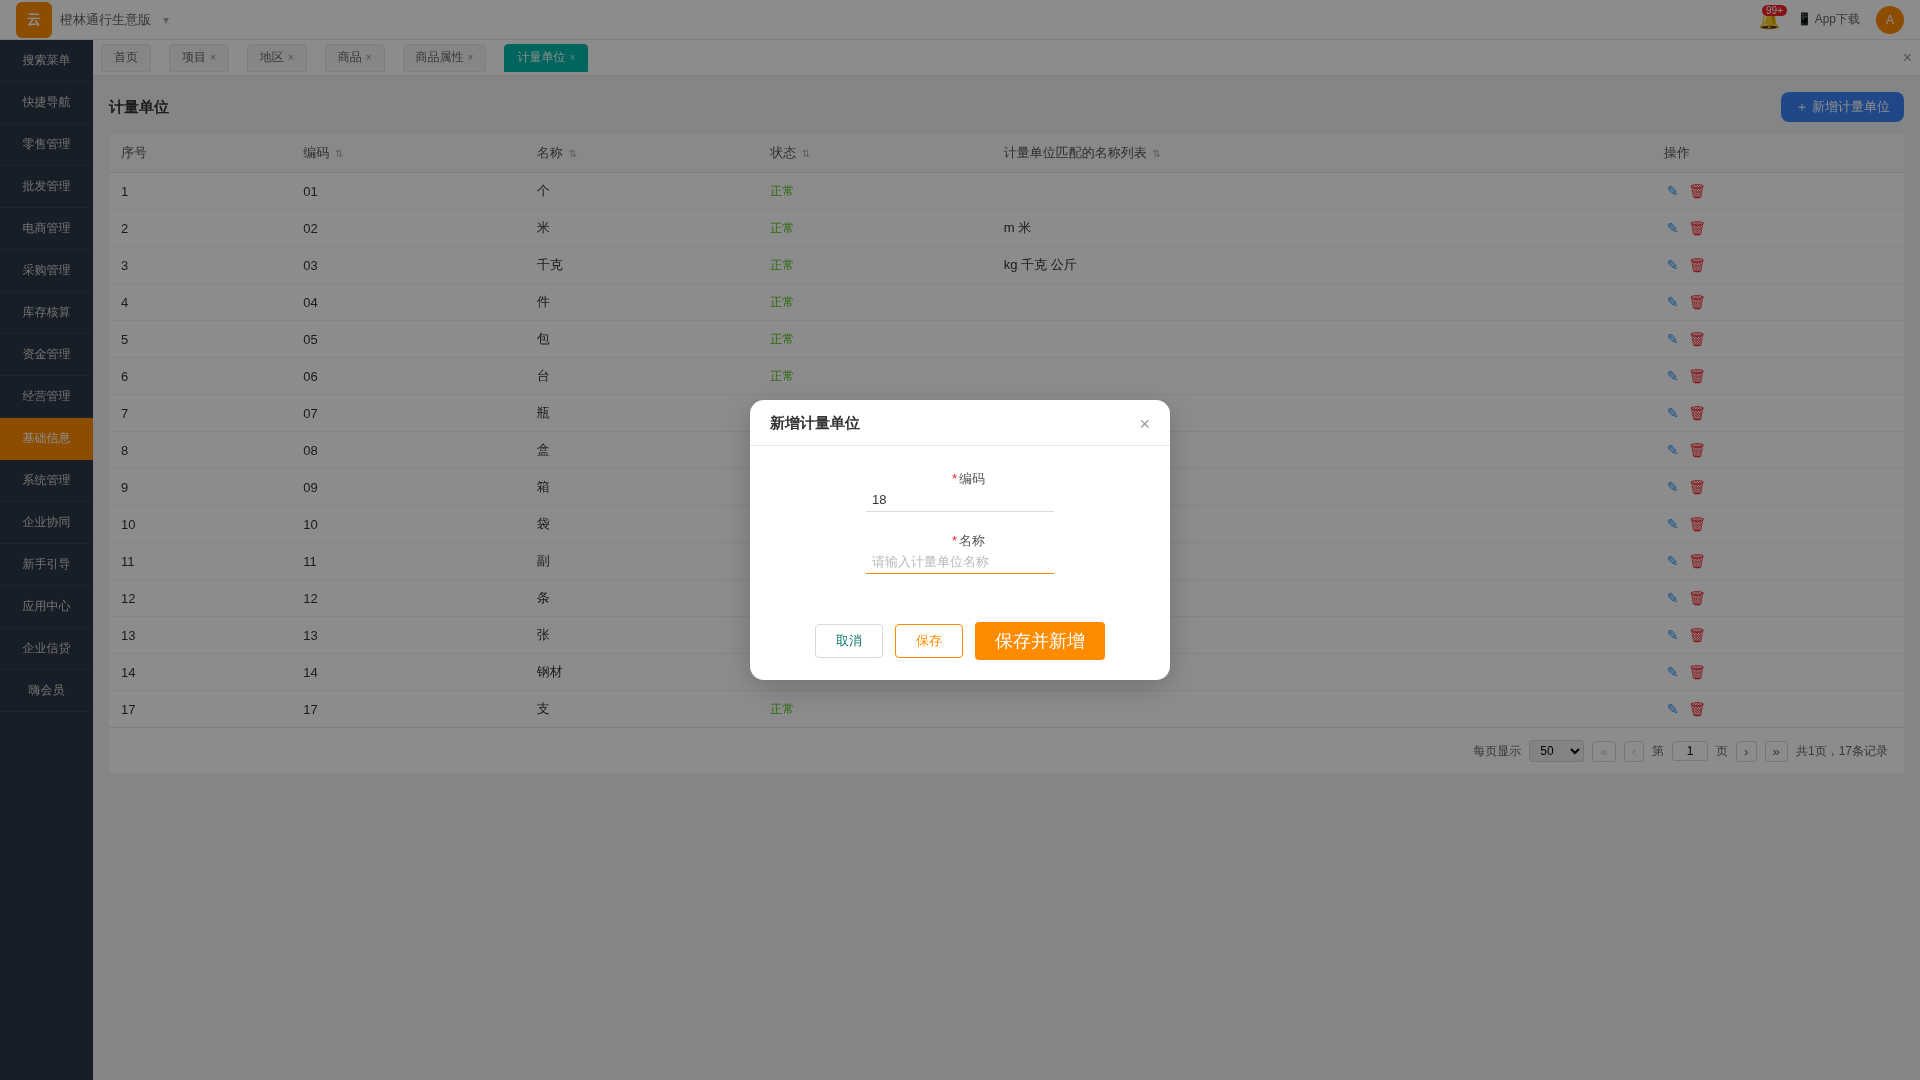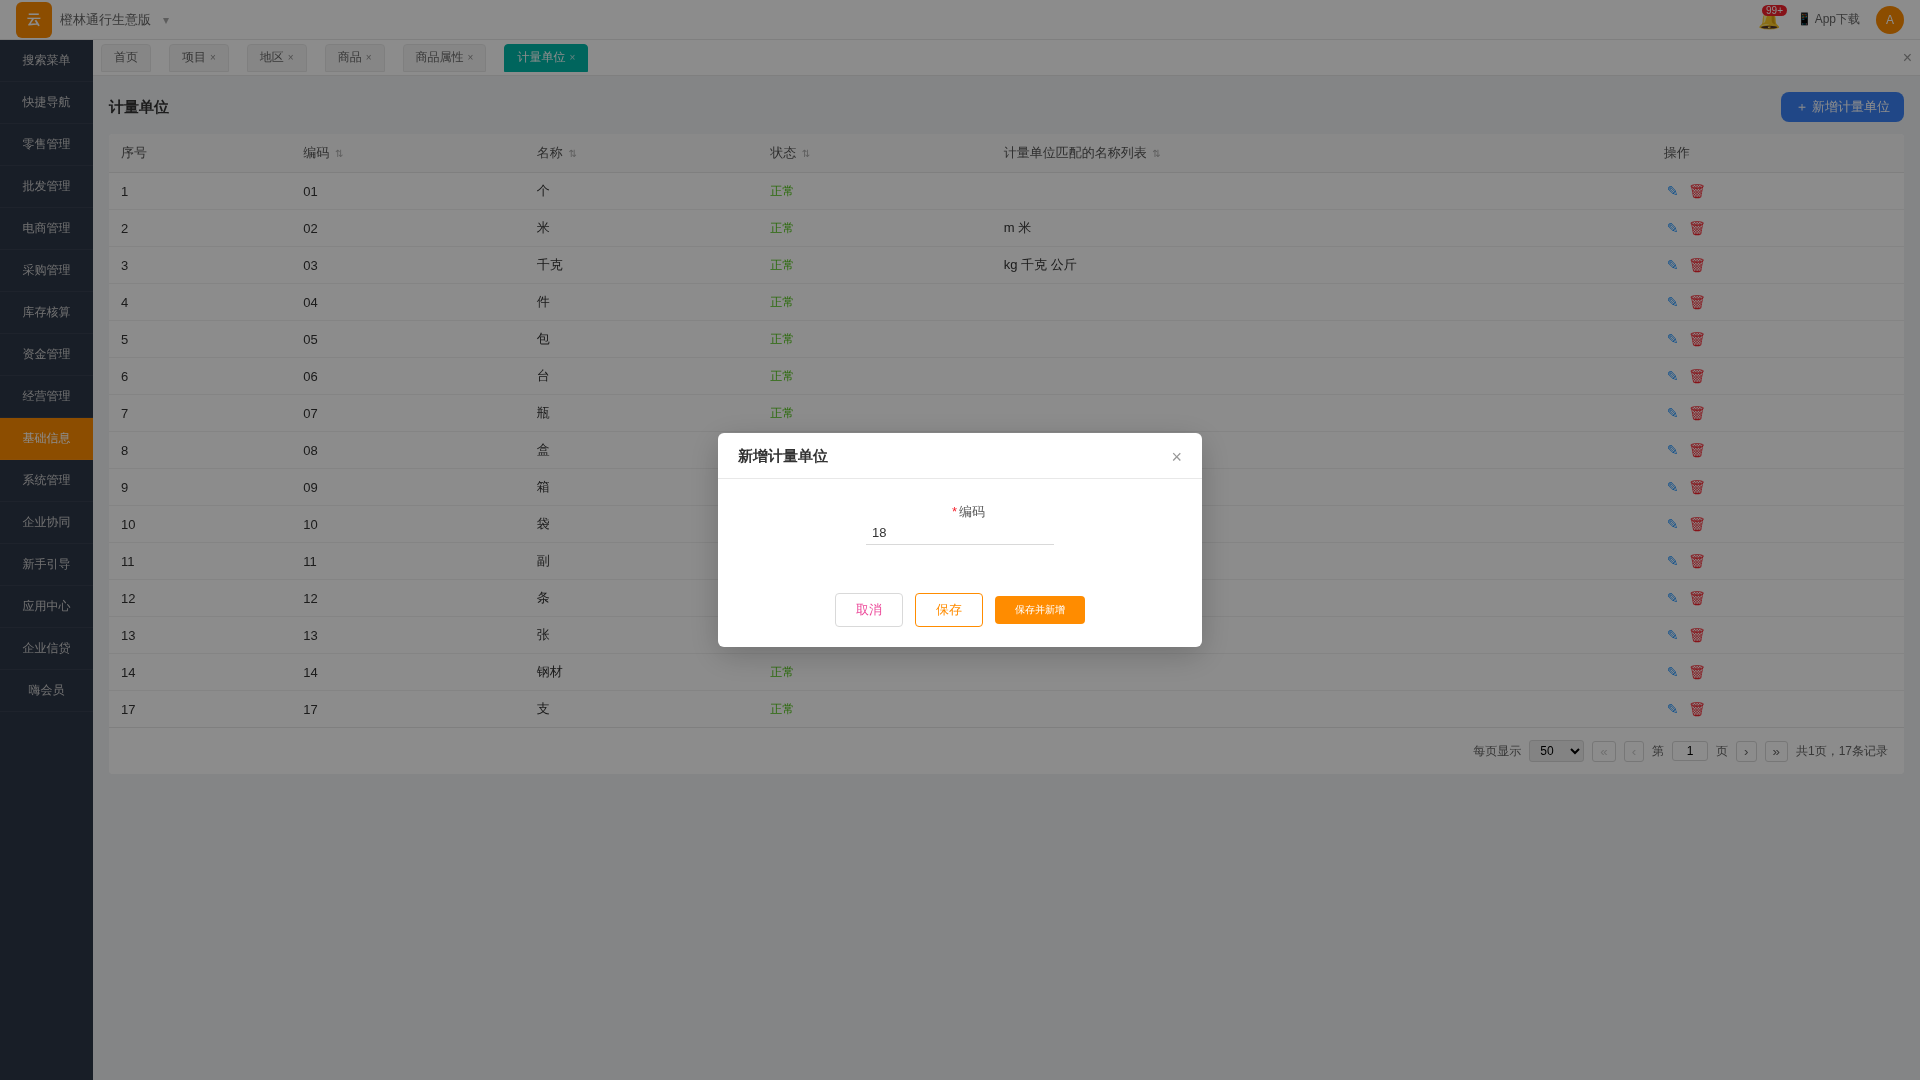--- a/index.html
+++ b/index.html
@@ -143,22 +143,22 @@
     .overlay {
       position: fixed; inset: 0;
       background: rgba(0,0,0,0.45);
       z-index: 100;
       display: flex; align-items: center; justify-content: center;
     }
 
     
     .modal {
       background: #fff;
-      border-radius: 6px;
-      width: 484px;
+      border-radius: 14px;
+      width: 420px;
       box-shadow: 0 8px 32px rgba(0,0,0,0.2);
       overflow: hidden;
     }
     .modal-header {
       padding: 14px 20px 12px;
       border-bottom: 1px solid #e8e8e8;
       display: flex; align-items: center; justify-content: space-between;
     }
     .modal-title { font-size: 15px; font-weight: bold; color: #333; }
     .modal-close { background: none; border: none; cursor: pointer; font-size: 18px; color: #999; line-height: 1; }
@@ -173,29 +173,29 @@
     }
     .form-input.focused { border-bottom-color: #ff8c00; }
     .form-input::placeholder { color: #bbb; }
     .modal-footer {
       padding: 12px 20px 20px;
       display: flex; align-items: center; justify-content: center;
       gap: 12px;
     }
     .btn-cancel {
       padding: 7px 20px; border: 1px solid #d9d9d9; border-radius: 4px;
-      background: #fff; cursor: pointer; font-size: 13px; color: #ec4899;
+      background: #fff; cursor: pointer; font-size: 13px; color: #0f766e;
     }
     .btn-save {
       padding: 7px 20px; border: 1px solid #ff8c00; border-radius: 4px;
       background: #fff; cursor: pointer; font-size: 13px; color: #ff8c00;
     }
     .btn-save-new {
       padding: 7px 20px; border: none; border-radius: 4px;
-      background: #ff8c00; cursor: pointer; font-size: 10px; color: #fff;
+      background: #ff8c00; cursor: pointer; font-size: 18px; color: #fff;
     }
   </style>
 </head>
 <body>
 
 <div class="top-bar">
   <div class="logo-area">
     <div class="logo-icon">云</div>
     <span class="logo-text">橙林通行生意版</span>
     <span style="color:#aaa;font-size:12px;margin-left:4px;">▾</span>
@@ -472,20 +472,26 @@
       <span class="modal-title">新增计量单位</span>
       <button class="modal-close">×</button>
     </div>
     <div class="modal-body">
       <div class="form-row">
         <label class="form-label">
           <span class="required">*</span><span>编码</span>
         </label>
         <input type="text" class="form-input" id="code-input" value="18" style="">
       </div>
+      <div class="form-row">
+        <label class="form-label">
+          <span class="required">*</span><span>名称</span>
+        </label>
+        <input type="text" class="form-input focused" id="name-input" placeholder="请输入计量单位名称" style="">
+      </div>
     </div>
     <div class="modal-footer">
       <button class="btn-cancel">取消</button>
       <button class="btn-save">保存</button>
       <button class="btn-save-new">保存并新增</button>
     </div>
   </div>
 </div>
 
 </body></html>

